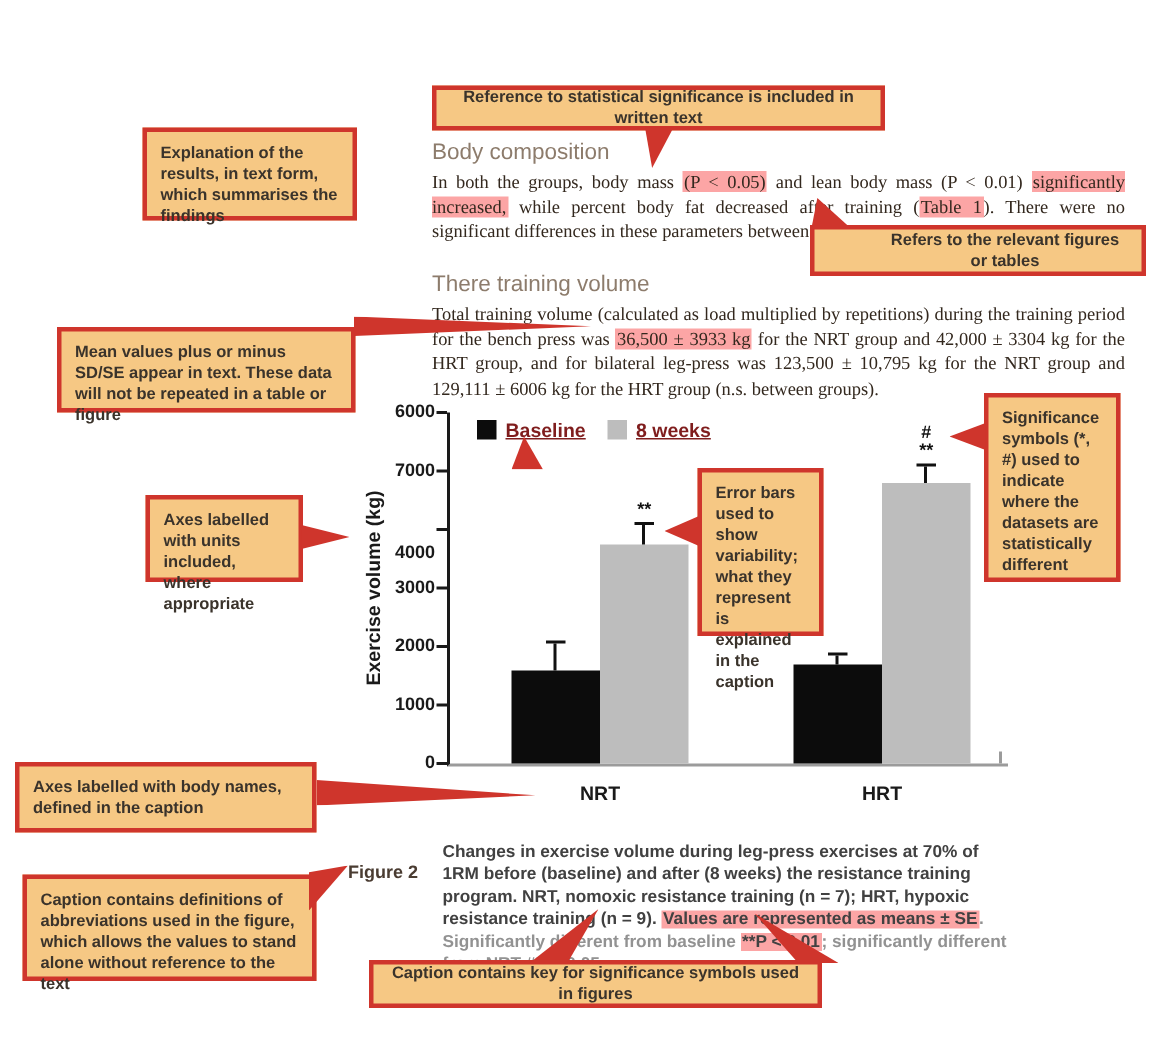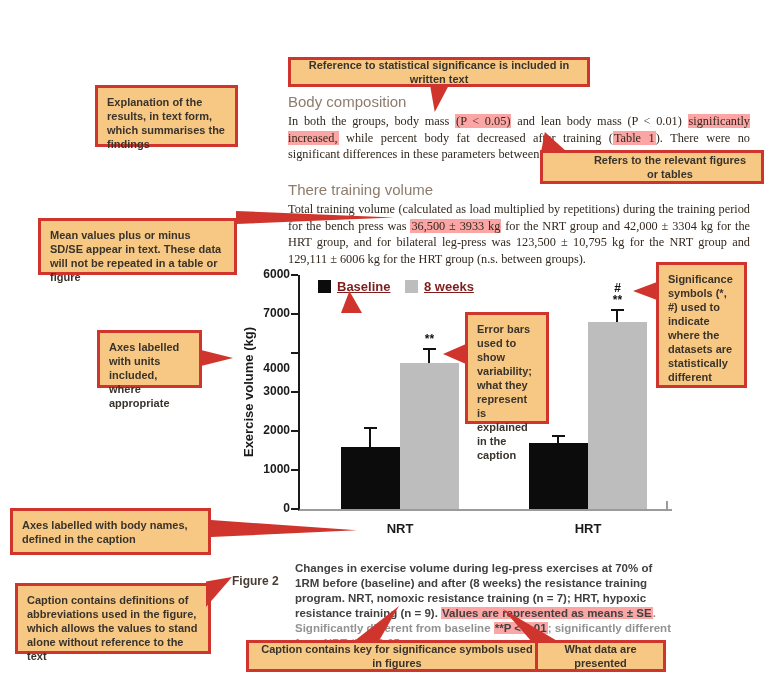--- a/index.html
+++ b/index.html
@@ -130,17 +130,14 @@
 
   <div class="figlabel" style="left:232px;top:562px;">Figure 2</div>
   <div class="cap" style="left:295px;top:561px;width:380px;"><span>Changes in exercise volume during leg-press exercises at 70% of 1RM before (baseline) and after (8 weeks) the resistance training program. NRT, nomoxic resistance training (n = 7); HRT, hypoxic resistance training (n = 9). </span><span class="hl">Values are represented as means ± SE</span><span class="gray">. Significantly different from baseline </span><span class="hl">**P &lt; 0.01</span><span class="gray">; significantly different from NRT #P &lt; 0.05.</span></div>
 
   <div class="ptr" style="left:353px;top:606px;width:46px;height:36px;clip-path:polygon(100% 0,55% 100%,0 100%);"></div>
   <div class="co center" style="left:218px;top:640px;width:302px;height:32px;margin-left:28px;">
     <span>Caption contains key for significance symbols used in figures</span>
   </div>
 
   <div class="ptr" style="left:503px;top:609px;width:56px;height:33px;clip-path:polygon(0 0,100% 100%,52% 100%);"></div>
-  <div class="co center" style="left:535px;top:640px;width:131px;height:32px;">
-    <span>What data are presented</span>
-  </div>
 
 </div>
 
 </body></html>

